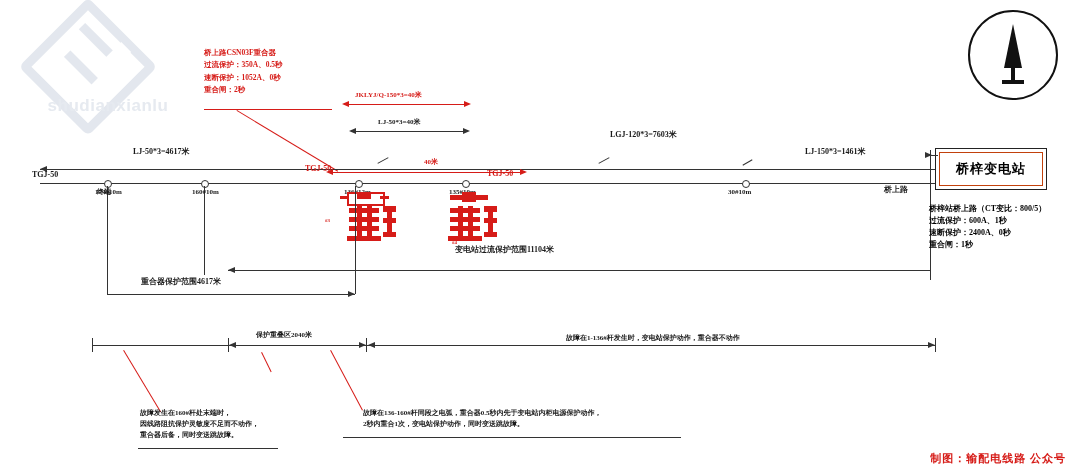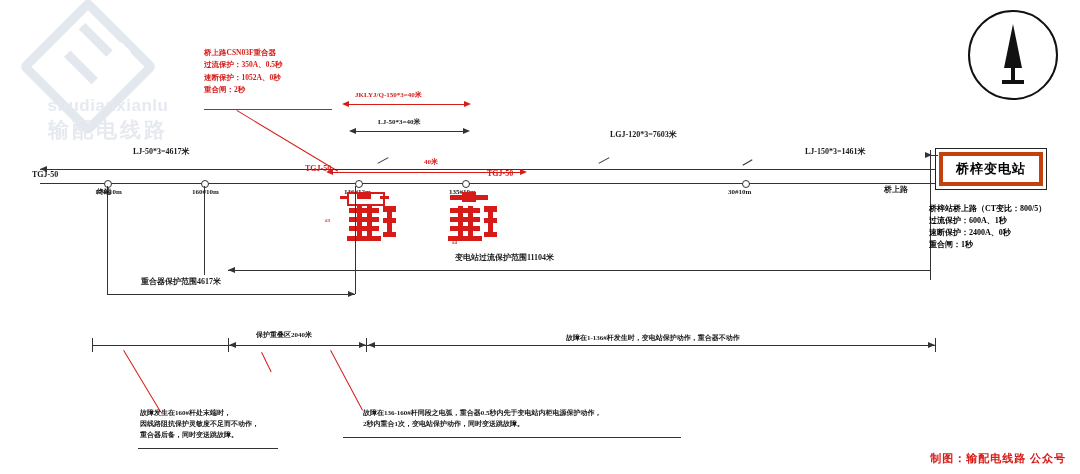--- a/index.html
+++ b/index.html
@@ -37,21 +37,21 @@
           font-size:21px;letter-spacing:3px;color:#e6eaf0;font-weight:bold;}
   
   .hl{position:absolute;height:0;border-top:1px solid #333;}
   .vl{position:absolute;width:0;border-left:1px solid #333;}
   .hl.red,.vl.red{border-color:#d61c18;}
   .diag{position:absolute;transform-origin:0 0;height:0;border-top:1px solid #d61c18;}
   
   .pole{position:absolute;width:6px;height:6px;border:1px solid #333;border-radius:50%;background:#fff;}
   
   #sub{position:absolute;left:935px;top:148px;width:110px;height:40px;border:1px solid #222;background:#fff;}
-  #sub .inner{position:absolute;left:3px;top:3px;right:3px;bottom:3px;border:4px solid #c2410c;
+  #sub .inner{position:absolute;left:3px;top:3px;right:3px;bottom:3px;border:1px solid #c2410c;
     display:flex;align-items:center;justify-content:center;font-size:13px;font-weight:bold;letter-spacing:1px;}
   #subinfo{position:absolute;left:929px;top:203px;width:150px;font-size:8px;font-weight:bold;line-height:1.5;}
   
   #compass{position:absolute;right:22px;top:10px;width:86px;height:86px;border:2px solid #111;border-radius:50%;background:#fff;}
   #compass .needle{position:absolute;left:50%;top:12px;width:0;height:0;transform:translateX(-50%);
     border-left:9px solid transparent;border-right:9px solid transparent;border-bottom:44px solid #111;}
   #compass .stem{position:absolute;left:50%;top:54px;width:4px;height:16px;background:#111;transform:translateX(-50%);}
   #compass .base{position:absolute;left:50%;top:68px;width:22px;height:4px;background:#111;transform:translateX(-50%);}
   
   .ar{position:absolute;width:0;height:0;}
@@ -76,21 +76,20 @@
 
   <div id="wm">
     <div class="mark">
       <div class="s"></div>
       <div class="bar1"></div>
         <div class="bar2"></div>
       <div class="cut1"></div>
         <div class="cut2"></div>
     </div>
     <div class="w1">shudianxianlu</div>
-    <div class="w2">输配电线路</div>
   </div>
 
   <div id="compass">
     <div class="needle"></div>
       <div class="stem"></div>
       <div class="base"></div>
   </div>
 
   <div id="callout">
     <div class="ln">桥上路CSN03F重合器</div>
@@ -203,21 +202,21 @@
 
   <div id="subinfo">
     <div>桥梓站桥上路（CT变比：800/5）</div>
     <div>过流保护：600A、1秒</div>
     <div>速断保护：2400A、0秒</div>
     <div>重合闸：1秒</div>
   </div>
 
   <div class="hl" style="left:228px;top:270px;width:702px;"></div>
   <div class="ar l" style="left:228px;top:267px;"></div>
-  <div class="tx sm" style="left:455px;top:253px;">变电站过流保护范围11104米</div>
+  <div class="tx sm" style="left:455px;top:245px;">变电站过流保护范围11104米</div>
 
   <div class="hl" style="left:107px;top:294px;width:248px;"></div>
   <div class="ar r" style="left:348px;top:291px;"></div>
   <div class="vl" style="left:355px;top:186px;height:108px;"></div>
   <div class="tx sm" style="left:141px;top:277px;">重合器保护范围4617米</div>
 
   <div class="hl" style="left:92px;top:345px;width:843px;"></div>
   <div class="vl" style="left:92px;top:338px;height:14px;"></div>
   <div class="vl" style="left:228px;top:338px;height:14px;"></div>
   <div class="vl" style="left:366px;top:338px;height:14px;"></div>

